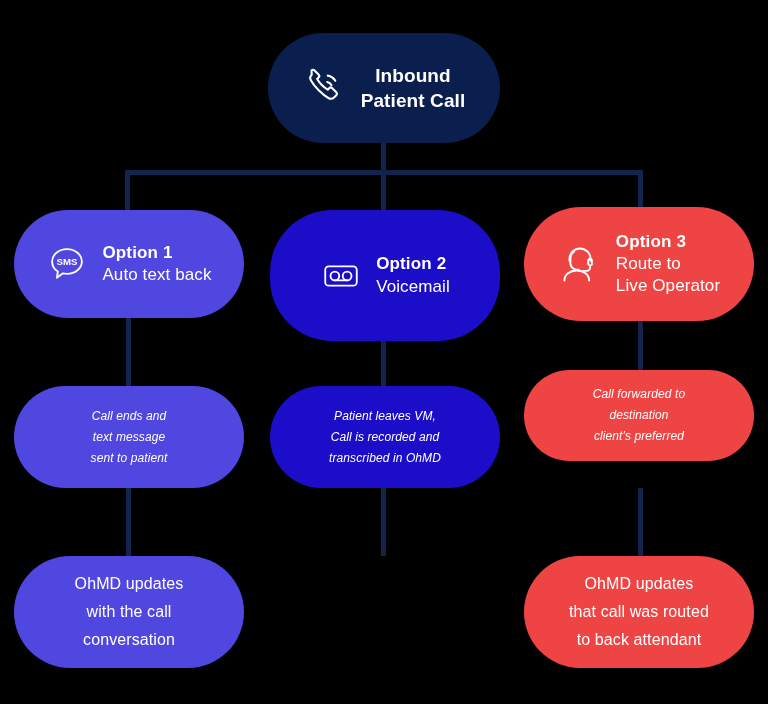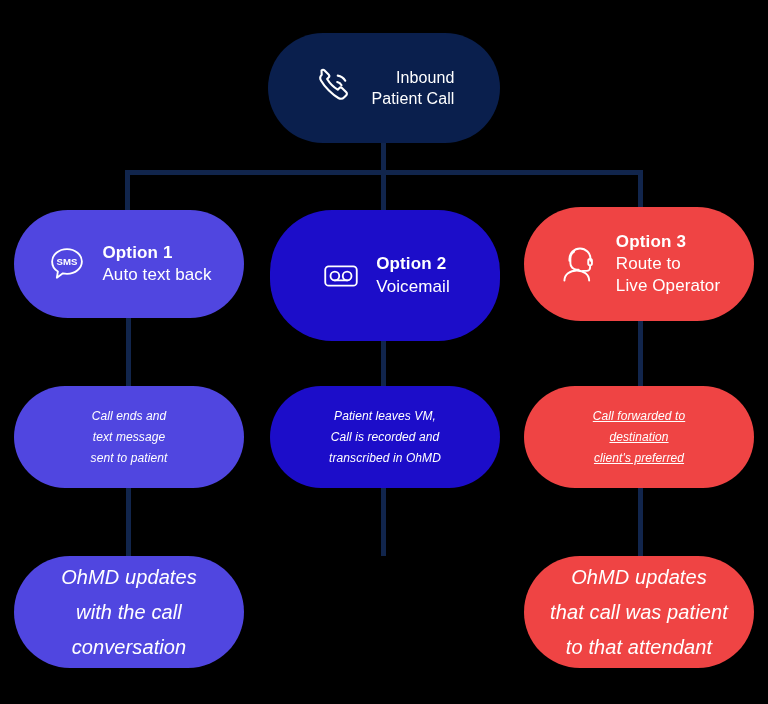--- a/index.html
+++ b/index.html
@@ -44,24 +44,24 @@
   .col-2 { background: #1c0dc9; }
   .col-3 { background: #ef4444; }
 
   
   .root-inner {
     display: flex;
     align-items: center;
     gap: 14px;
   }
   .root-label {
-    font-size: 16px;
-    font-weight: normal;
+    font-size: 19px;
+    font-weight: bold;
     line-height: 1.32;
-    text-align: right;
+    text-align: center;
     letter-spacing: 0.1px;
   }
 
   
   .opt-inner {
     display: flex;
     align-items: center;
     gap: 14px;
   }
   .opt-text {
@@ -84,26 +84,25 @@
     font-size: 12px;
     font-style: italic;
     font-weight: normal;
     line-height: 1.75;
     letter-spacing: 0.1px;
     padding: 0 16px;
   }
 
   
   .outcome-text {
-    font-size: 20px;
+    font-size: 16px;
     font-weight: normal;
     line-height: 1.75;
     letter-spacing: 0.1px;
     padding: 0 14px;
-    font-style: italic;
   }
 
   .icon {
     flex: 0 0 auto;
     display: block;
   }
   .sms-label {
     font-size: 11px;
     font-weight: bold;
     fill: #ffffff;
@@ -197,38 +196,38 @@
   </div>
 
   <div class="node col-2" style="left:270px; top:386px; width:230px; height:102px;">
     <div class="detail-text">
       <div>Patient leaves VM,</div>
       <div>Call is recorded and</div>
       <div>transcribed in OhMD</div>
     </div>
   </div>
 
-  <div class="node col-3" style="left:524px; top:386px; width:230px; height:102px;text-decoration:underline;">
+  <div class="node col-3" style="left:524px; top:370px; width:230px; height:91px;">
     <div class="detail-text">
       <div>Call forwarded to</div>
       <div>destination</div>
       <div>client's preferred</div>
     </div>
   </div>
 
   <div class="node col-1" style="left:14px; top:556px; width:230px; height:112px;">
     <div class="outcome-text">
       <div>OhMD updates</div>
       <div>with the call</div>
       <div>conversation</div>
     </div>
   </div>
 
 
   <div class="node col-3" style="left:524px; top:556px; width:230px; height:112px;">
     <div class="outcome-text">
       <div>OhMD updates</div>
-      <div>that call was patient</div>
-      <div>to that attendant</div>
+      <div>that call was routed</div>
+      <div>to back attendant</div>
     </div>
   </div>
 
 </div>
 
 </body></html>

